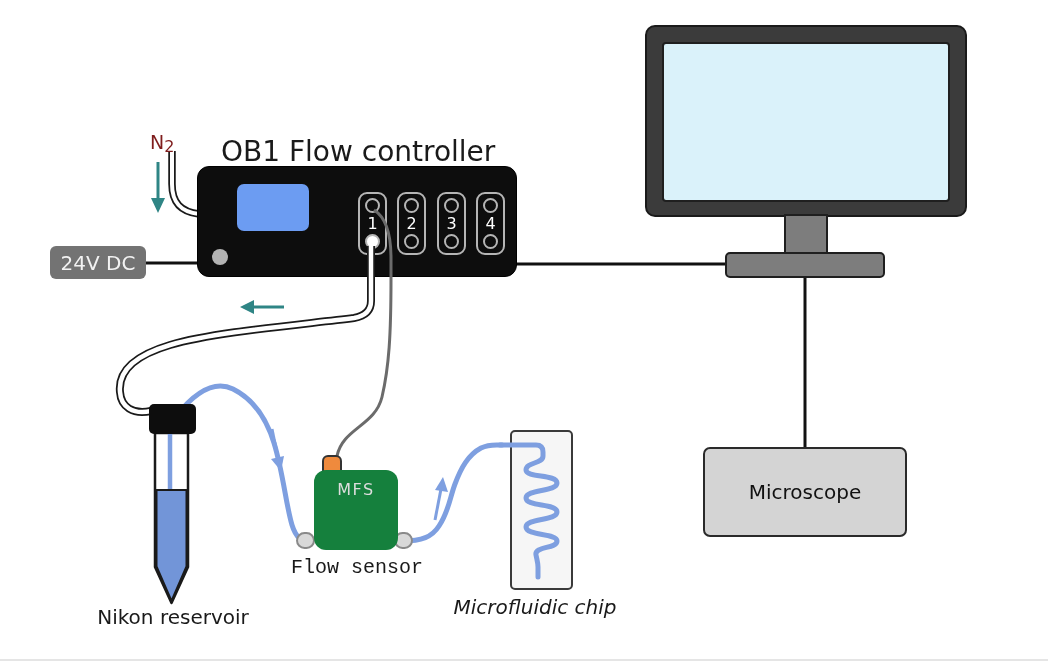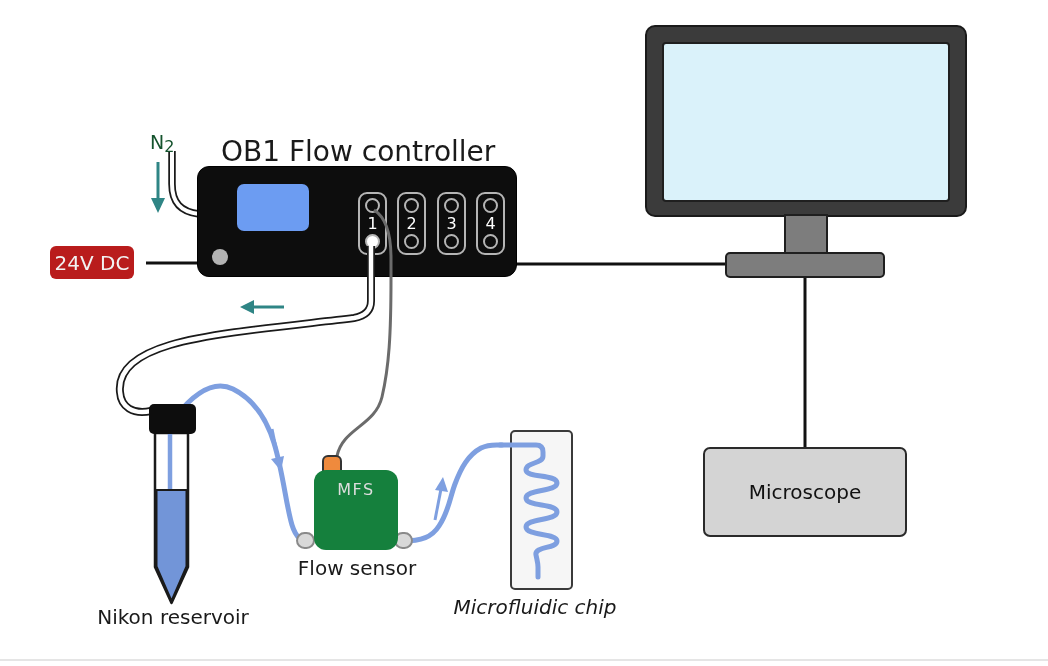--- a/index.html
+++ b/index.html
@@ -21,21 +21,21 @@
   .ctrl-screen{position:absolute;left:39px;top:17px;width:72px;height:47px;background:#6c9cf2;border-radius:7px;}
   .ctrl-led{position:absolute;left:14px;top:82px;width:16px;height:16px;background:#b3b3b3;border-radius:50%;}
   .port{position:absolute;top:25px;width:29px;height:63px;border:2px solid #b5b5b5;border-radius:9px;
         display:flex;flex-direction:column;align-items:center;justify-content:space-between;
         padding:4px 0;box-sizing:border-box;}
   .port-circle{width:11px;height:11px;border:2px solid #b5b5b5;border-radius:50%;background:transparent;}
   .port-circle.plugged{background:#ffffff;}
   .port-num{color:#ffffff;font-size:16px;line-height:16px;}
 
   
-  .psu{left:50px;top:246px;width:84px;height:33px;background:#b91c1c;border-radius:6px;
+  .psu{left:50px;top:246px;width:96px;height:33px;background:#737373;border-radius:6px;
        display:flex;align-items:center;justify-content:center;color:#f2f2f2;font-size:20px;}
 
   
   .mon-bezel{left:645px;top:25px;width:322px;height:192px;background:#3b3b3b;border:2px solid #1a1a1a;border-radius:10px;}
   .mon-screen{left:662px;top:42px;width:288px;height:160px;background:#daf2fa;border:2px solid #1f1f1f;border-radius:4px;}
   .mon-neck{left:784px;top:214px;width:44px;height:40px;background:#7d7d7d;border:2px solid #1f1f1f;}
   .mon-base{left:725px;top:252px;width:160px;height:26px;background:#7d7d7d;border:2px solid #1f1f1f;border-radius:5px;}
 
   
   .scope{left:703px;top:447px;width:204px;height:90px;background:#d4d4d4;border:2.5px solid #2a2a2a;border-radius:7px;
@@ -49,21 +49,21 @@
                display:flex;justify-content:center;}
   .sensor-mfs{margin-top:10px;color:#dddddd;font-size:16px;letter-spacing:1.5px;}
   .sensor-orange{left:322px;top:455px;width:20px;height:18px;background:#ef8a3d;border:2px solid #333;border-radius:6px 6px 3px 3px;}
   .pill{width:19px;height:17px;background:#d9d9d9;border:2px solid #8a8a8a;border-radius:9px;}
   .pill-left{left:296px;top:532px;}
   .pill-right{left:394px;top:532px;}
 
   
   .chip{left:510px;top:430px;width:63px;height:160px;background:#f6f6f6;border:2.5px solid #3a3a3a;border-radius:5px;}
 
-  .teal{color:#14532d;text-align:right;}
+  .teal{color:#7f1d1d;text-align:right;}
   .center{text-align:center;}
   .divider{left:0;top:659px;width:1048px;height:2px;background:#e5e5e5;z-index:0;}
 </style>
 </head>
 <body>
 
 <svg id="layer-under" class="layer" viewBox="0 0 1048 666">
 
   <line x1="146" y1="263" x2="199" y2="263" stroke="#111" stroke-width="3"></line>
   <line x1="516" y1="264" x2="727" y2="264" stroke="#111" stroke-width="3"></line>
@@ -162,19 +162,19 @@
   <polygon points="271,459 284,456 281,471" fill="#7e9fe0"></polygon>
 
   <line x1="435" y1="520" x2="441" y2="489" stroke="#7e9fe0" stroke-width="3"></line>
   <polygon points="435,490 448,492 443,477" fill="#7e9fe0"></polygon>
 </svg>
 
 <div class="label" style="left:221px;top:135px;font-size:28px;">OB1 Flow controller</div>
 
 <div class="label teal" style="left:150px;top:131px;font-size:19px;"><span>N</span><span style="font-size:16px;position:relative;top:3px;">2</span></div>
 
-<div class="label center" style="left:287px;top:556px;width:140px;font-size:20px;">Flow sensor</div>
+<div class="label center" style="left:287px;top:556px;width:140px;font-size:20px;font-family:Liberation Mono, monospace;">Flow sensor</div>
 
 <div class="label center" style="left:87px;top:605px;width:172px;font-size:20px;">Nikon reservoir</div>
 
 <div class="label center" style="left:435px;top:595px;width:200px;font-size:20px;font-style:italic;">Microfluidic chip</div>
 
 <div class="abs divider"></div>
 
 </body></html>

